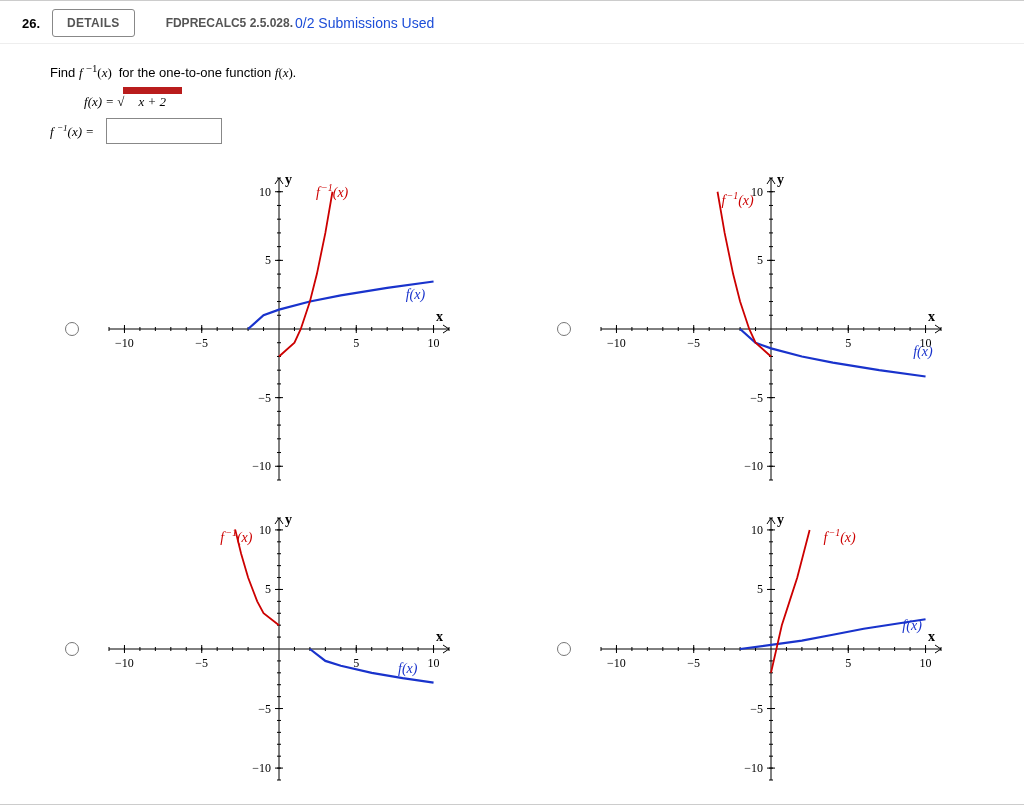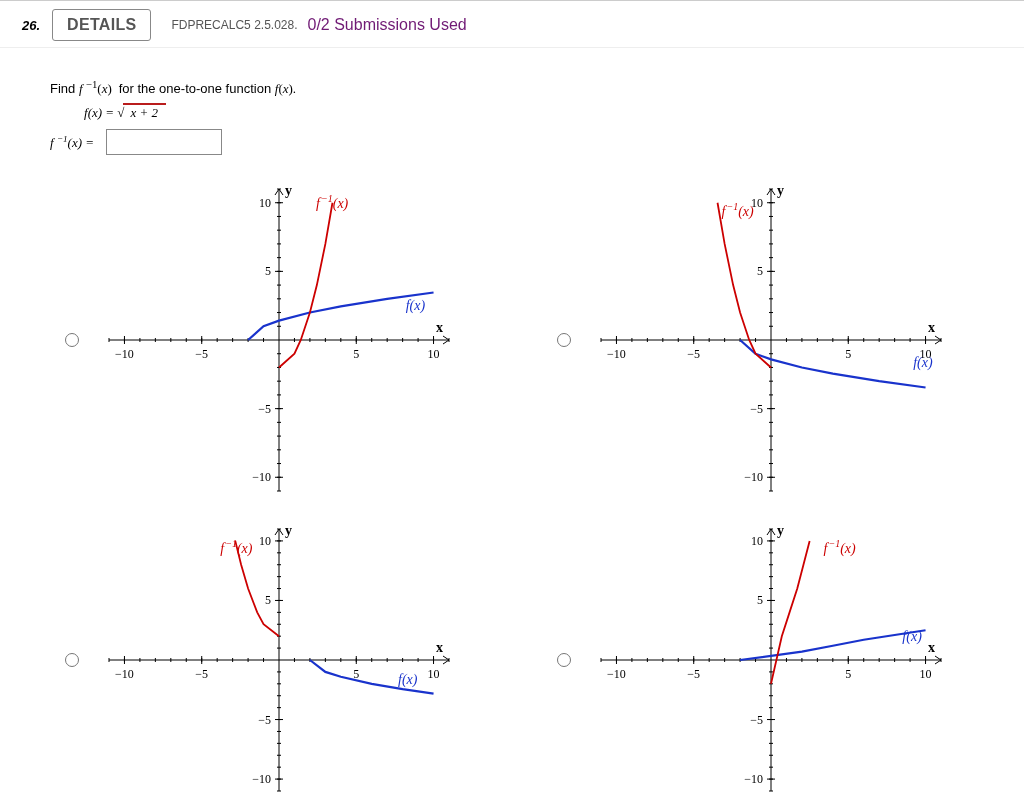--- a/index.html
+++ b/index.html
@@ -20,48 +20,47 @@
   }
   .header {
     display: flex;
     align-items: center;
     padding: 8px 10px 6px 10px;
     border-bottom: 1px solid #eee;
   }
   .qnum {
     font-weight: bold;
     padding: 4px 12px;
-    font-style: italic;
   }
   .details-btn {
     border: 1px solid #888;
     border-radius: 3px;
     padding: 6px 14px;
     font-weight: bold;
-    font-size: 16px;
+    font-size: 12px;
     color: #555;
     background: #fff;
     letter-spacing: 0.3px;
   }
   .book-ref {
-    font-weight: normal;
+    font-weight: bold;
     color: #555;
     font-size: 12px;
-    margin-left: 20px;
+    margin-left: 31px;
   }
   .subs {
-    color: #701a75;
-    font-size: 16px;
-    margin-left: 10px;
+    color: #1d4ed8;
+    font-size: 14px;
+    margin-left: 2px;
   }
   .body {
     padding: 10px 10px 10px 50px;
   }
   .prompt {
-    margin: 20px 0 6px 0;
+    margin: 8px 0 6px 0;
   }
   .eqn-row {
     margin: 6px 0 8px 34px;
     font-family: "Times New Roman", serif;
     font-style: italic;
   }
   .answer-row {
     display: flex;
     align-items: center;
     font-family: "Times New Roman", serif;
@@ -110,22 +109,22 @@
   .axis-title { font: bold 14px "Times New Roman", serif; }
   .curve-label { font: italic 14px "Times New Roman", serif; }
   .blue { stroke: #1933cc; stroke-width: 2.2; fill: none; }
   .red  { stroke: #cc0000; stroke-width: 1.8; fill: none; }
 
   
   .math { font-family: "Times New Roman", serif; }
   .math i { font-style: italic; }
   .sqrt-wrap {
     display: inline-block;
-    border-top: 2px solid #b91c1c;
-    padding: 0 8px;
+    border-top: 7px solid #b91c1c;
+    padding: 0 16px;
     margin-left: -2px;
   }
 </style>
 </head>
 <body>
 
 <div class="outer">
 
   <div class="header">
     <span class="qnum">26.</span>

